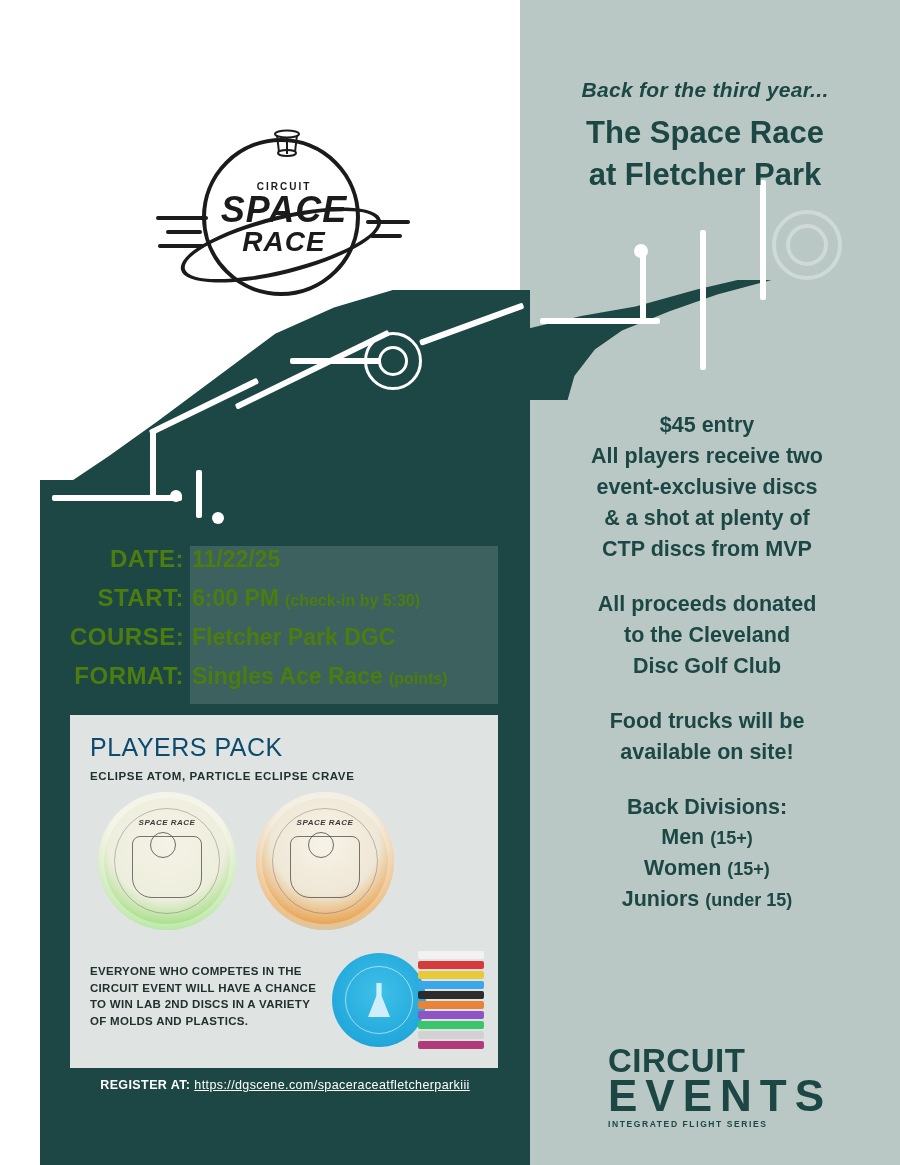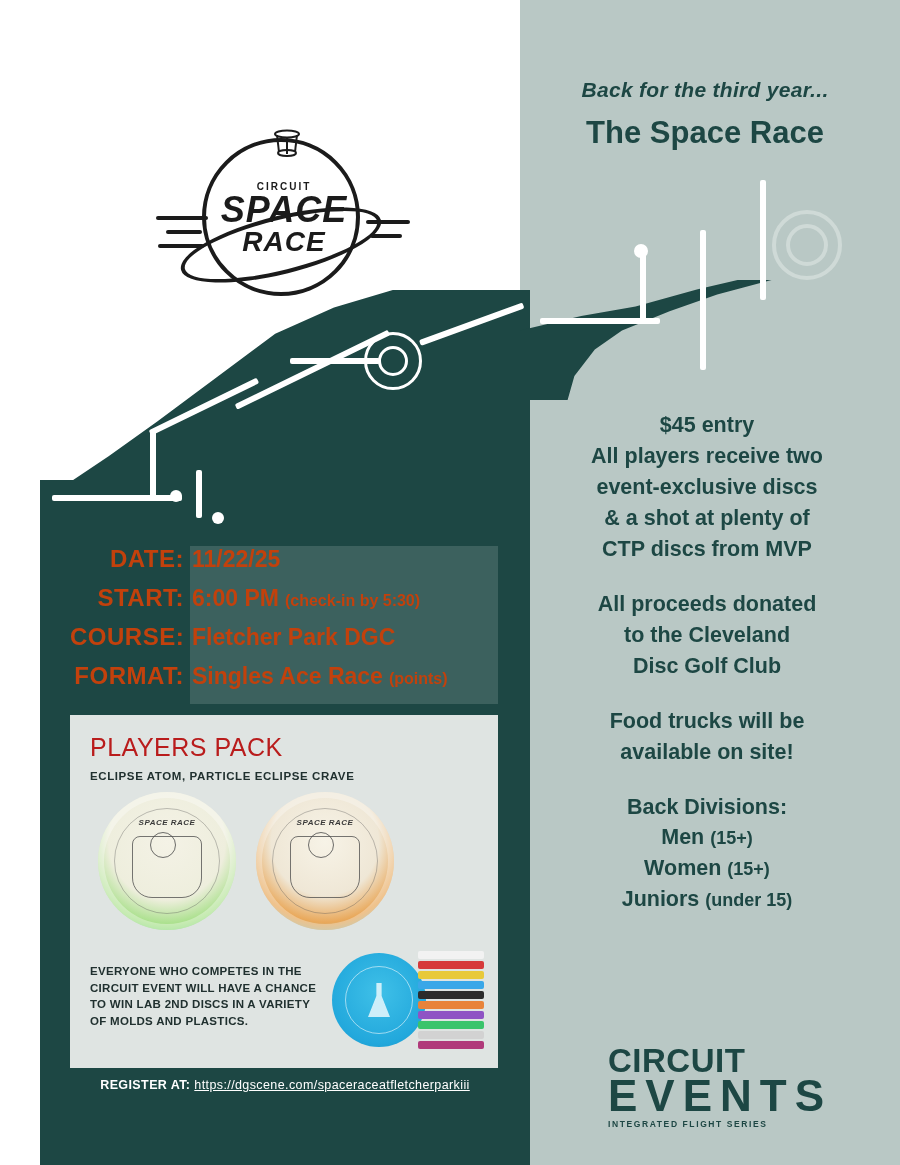--- a/index.html
+++ b/index.html
@@ -143,21 +143,21 @@
     font-size: 31px;
     font-weight: bold;
     line-height: 1.34;
   }
 
   
   .details {
     position: absolute;
     left: 70px; top: 545px;
     width: 430px;
-    color: #c2410c;
+    color: #4d7c0f;
   }
   .detail-row {
     display: flex;
     align-items: baseline;
     height: 39px;
   }
   .detail-label {
     width: 122px;
     text-align: right;
     padding-right: 8px;
@@ -184,21 +184,21 @@
   
   .pack {
     position: absolute;
     left: 70px; top: 715px;
     width: 428px; height: 353px;
     background: #dfe4e2;
     padding: 16px 18px;
   }
   .pack-title {
     font-size: 25px;
-    color: #b91c1c;
+    color: #0c4a6e;
     letter-spacing: 0.5px;
     margin: 2px 0 8px 2px;
   }
   .pack-sub {
     font-size: 11.5px;
     font-weight: bold;
     letter-spacing: 0.6px;
     color: #20302f;
     margin: 0 0 6px 2px;
   }
@@ -403,20 +403,21 @@
     <div class="logo-speed" style="left:-4px; top:96px; width:52px;"></div>
     <div class="logo-speed" style="left:6px; top:110px; width:36px;"></div>
     <div class="logo-speed" style="left:-2px; top:124px; width:46px;"></div>
     <div class="logo-speed" style="left:206px; top:100px; width:44px;"></div>
     <div class="logo-speed" style="left:210px; top:114px; width:32px;"></div>
   </div>
 
   <div class="headline">
     <div class="kicker">Back for the third year...</div>
     <div class="title-l1">The Space Race</div>
+    <div class="title-l2">at Fletcher Park</div>
   </div>
 
   <div class="details-hl"></div>
   <div class="details">
     <div class="detail-row">
       <div class="detail-label">DATE:</div>
       <div class="detail-value">11/22/25</div>
       <div class="detail-note"></div>
     </div>
     <div class="detail-row">

